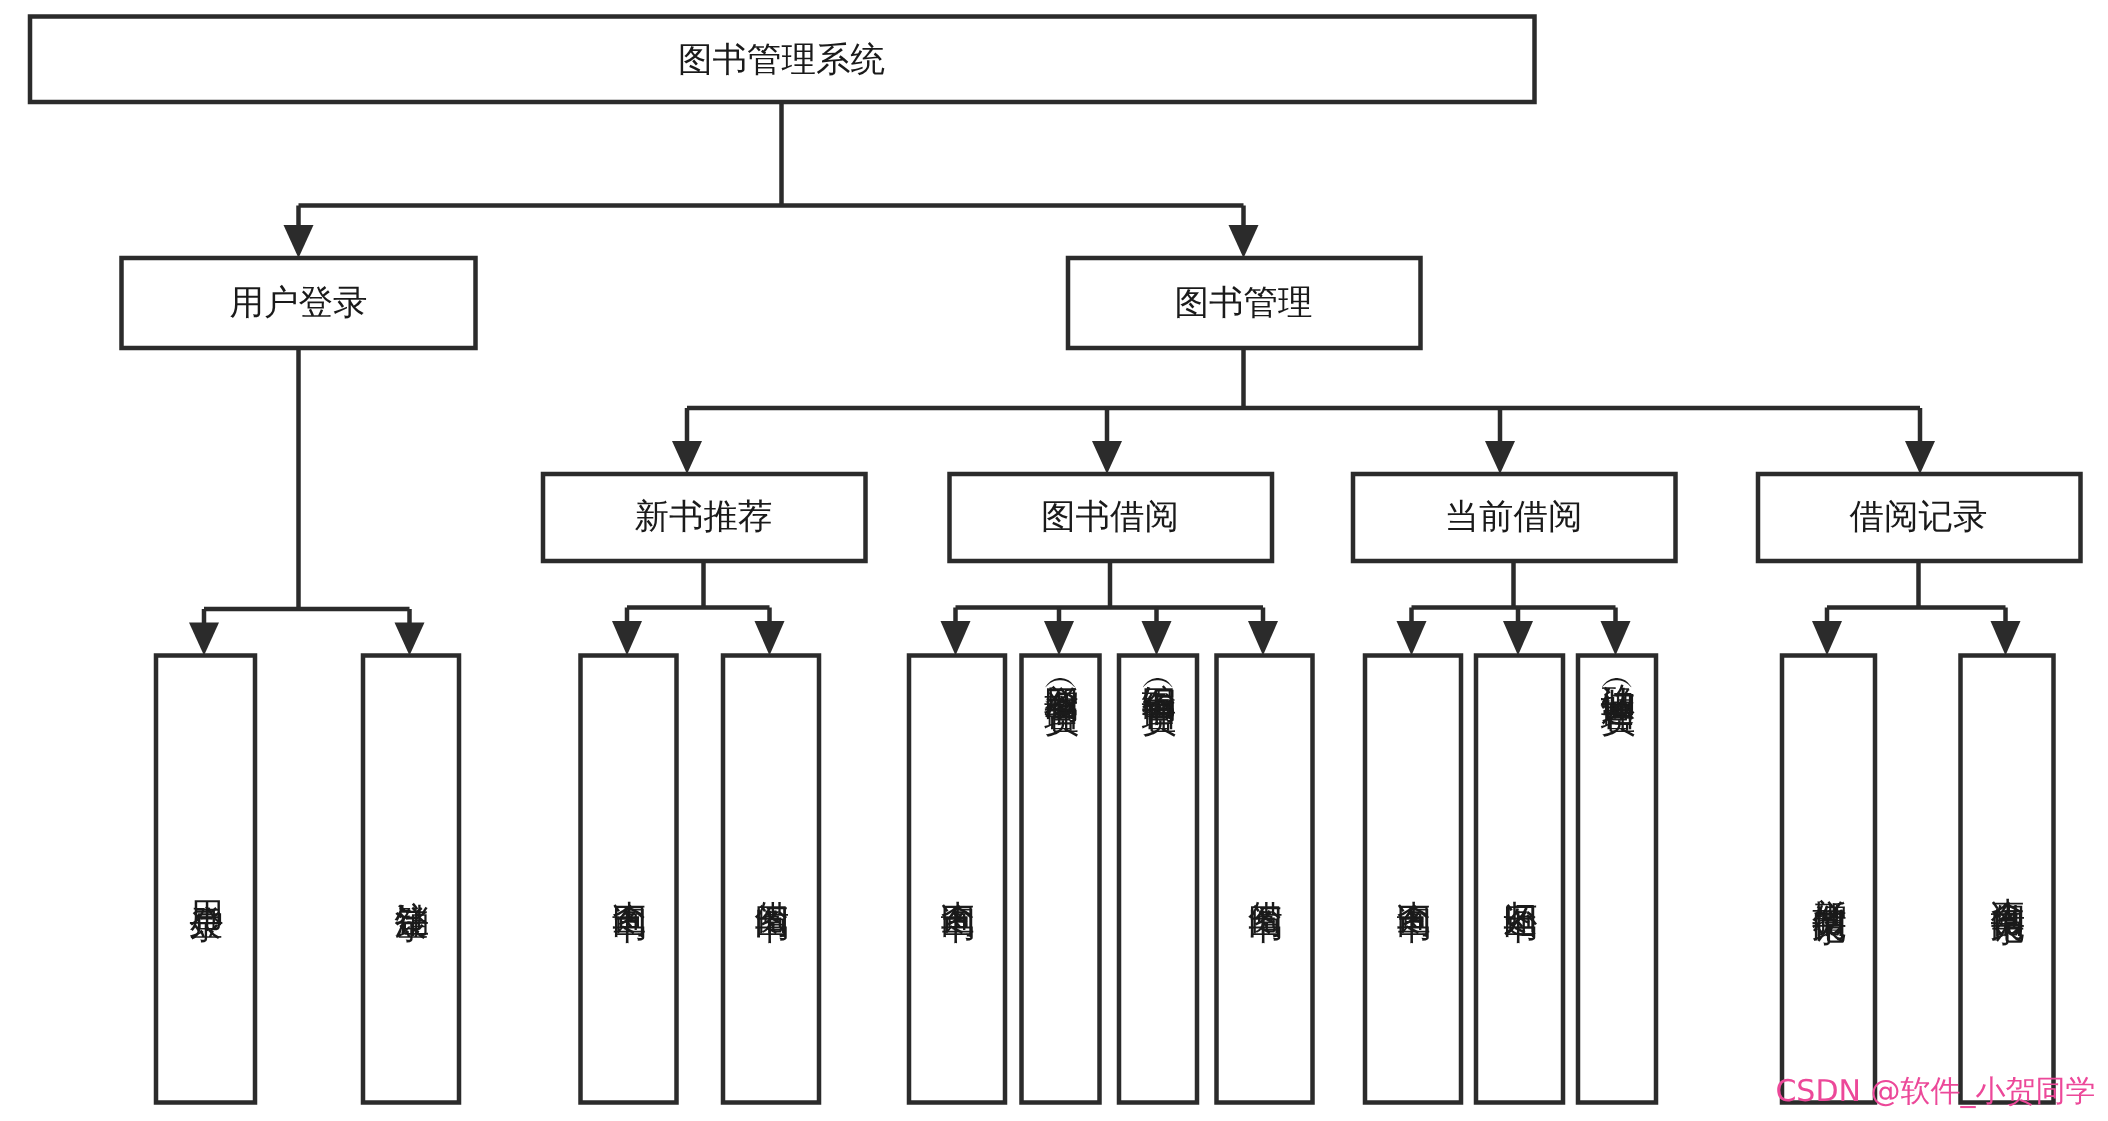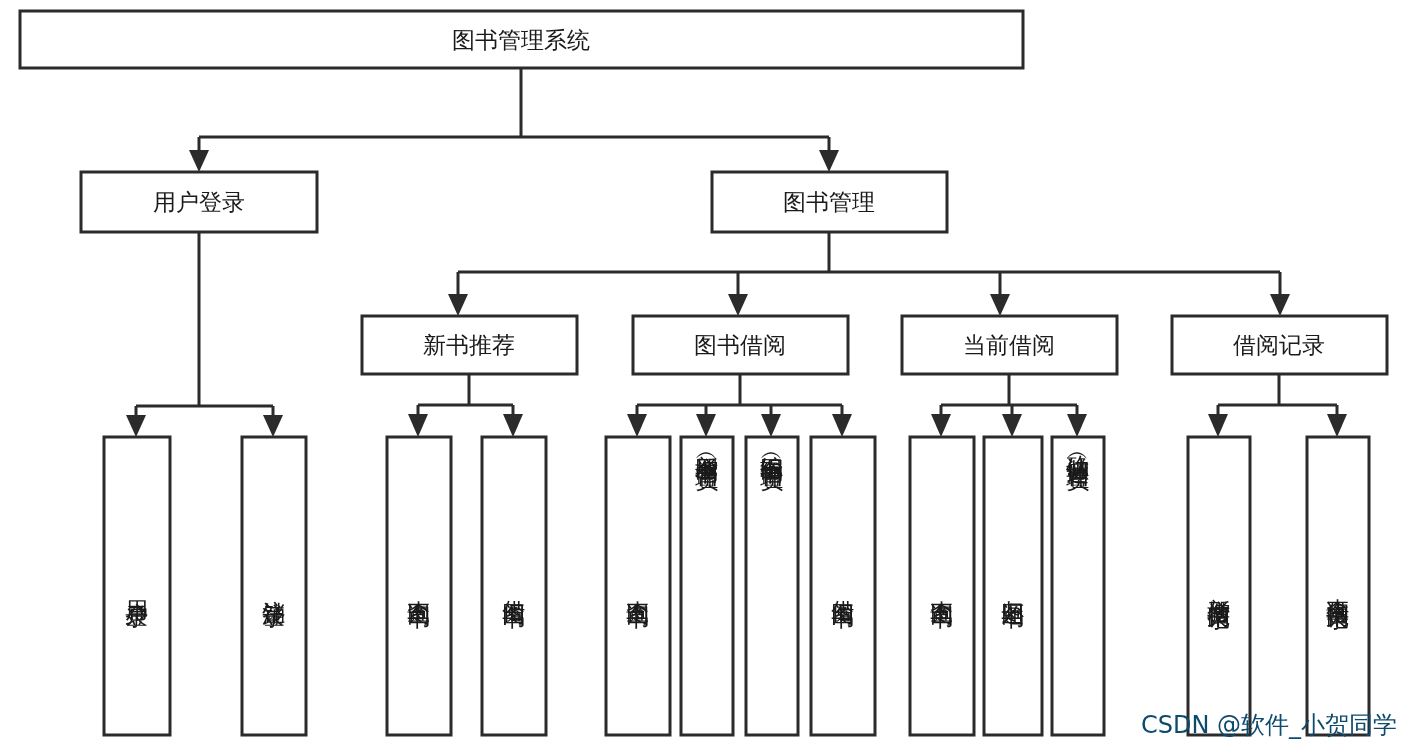--- a/index.html
+++ b/index.html
@@ -63,22 +63,22 @@
     line-height: 1.06;
     letter-spacing: 2px;
     color: #1a1a1a;
     white-space: nowrap;
   }
   #watermark {
     position: absolute;
     right: 8px;
     bottom: 6px;
     font-family: "DejaVu Sans", "Liberation Sans", sans-serif;
-    font-size: 24px;
-    color: #0c4a6e;
+    font-size: 20px;
+    color: #ec4899;
     white-space: nowrap;
   }
 </style>
 </head>
 <body>
 
 <div id="diagram-root">
 
   <svg class="flowchart" viewBox="0 0 1405 747">
     <defs>

